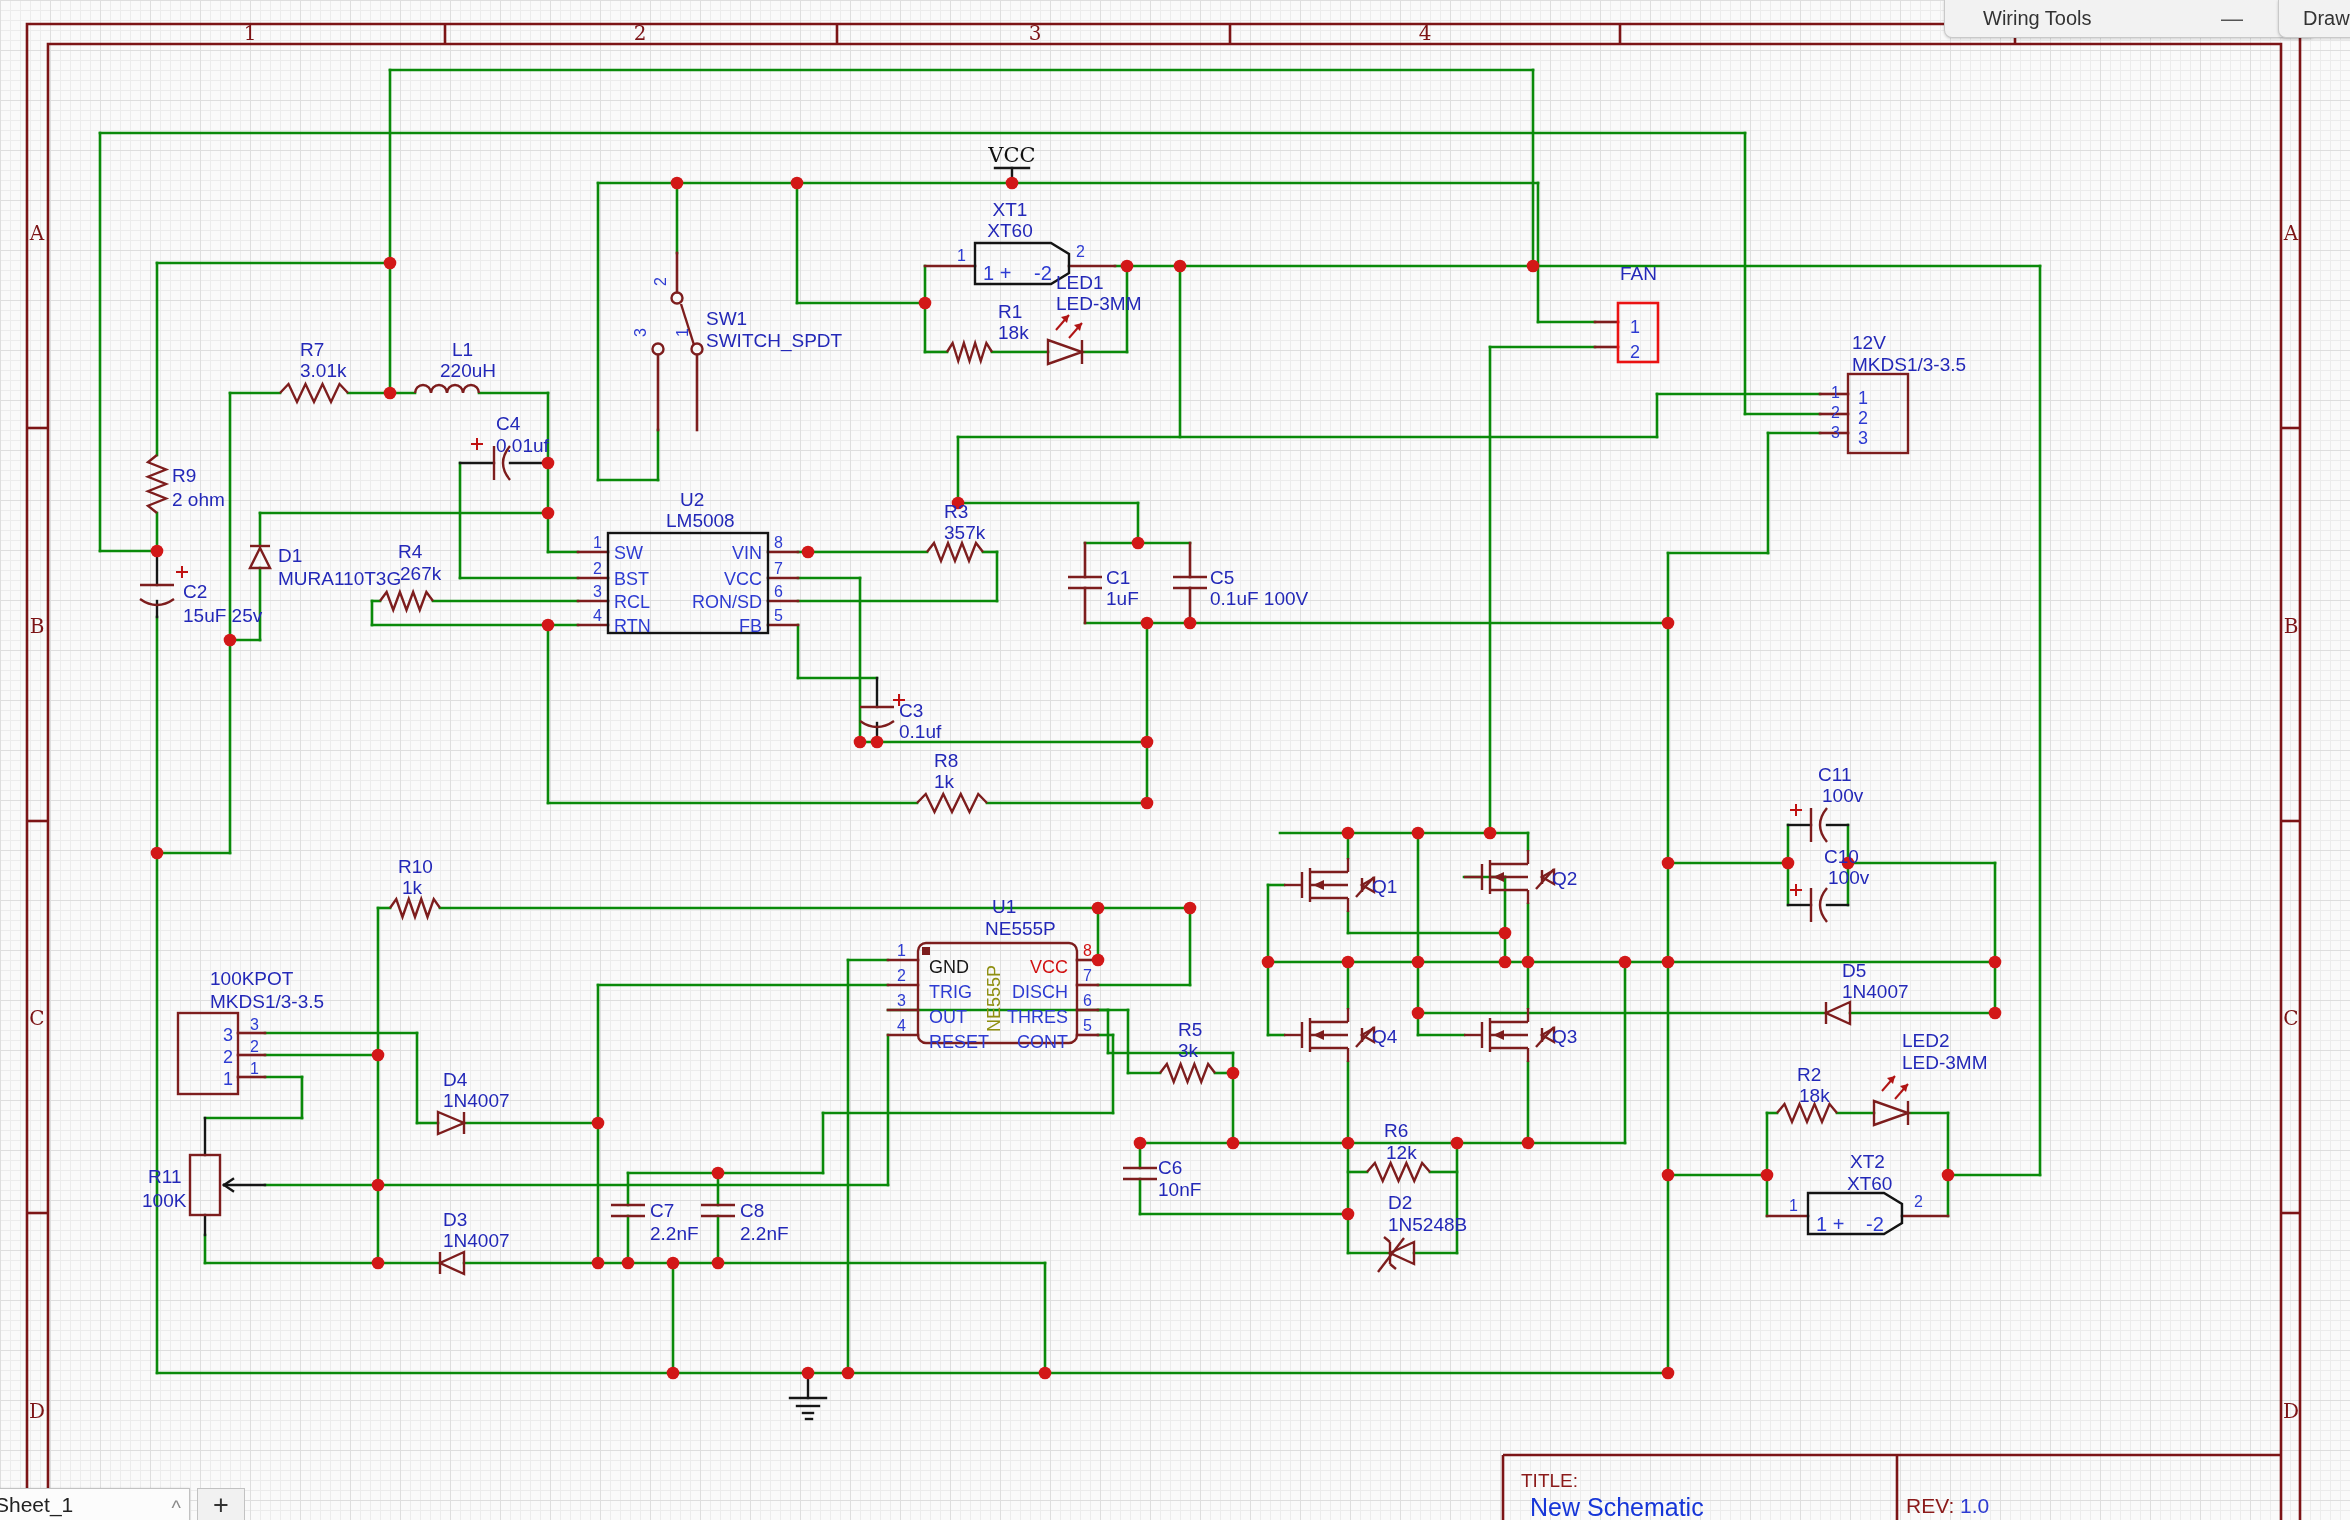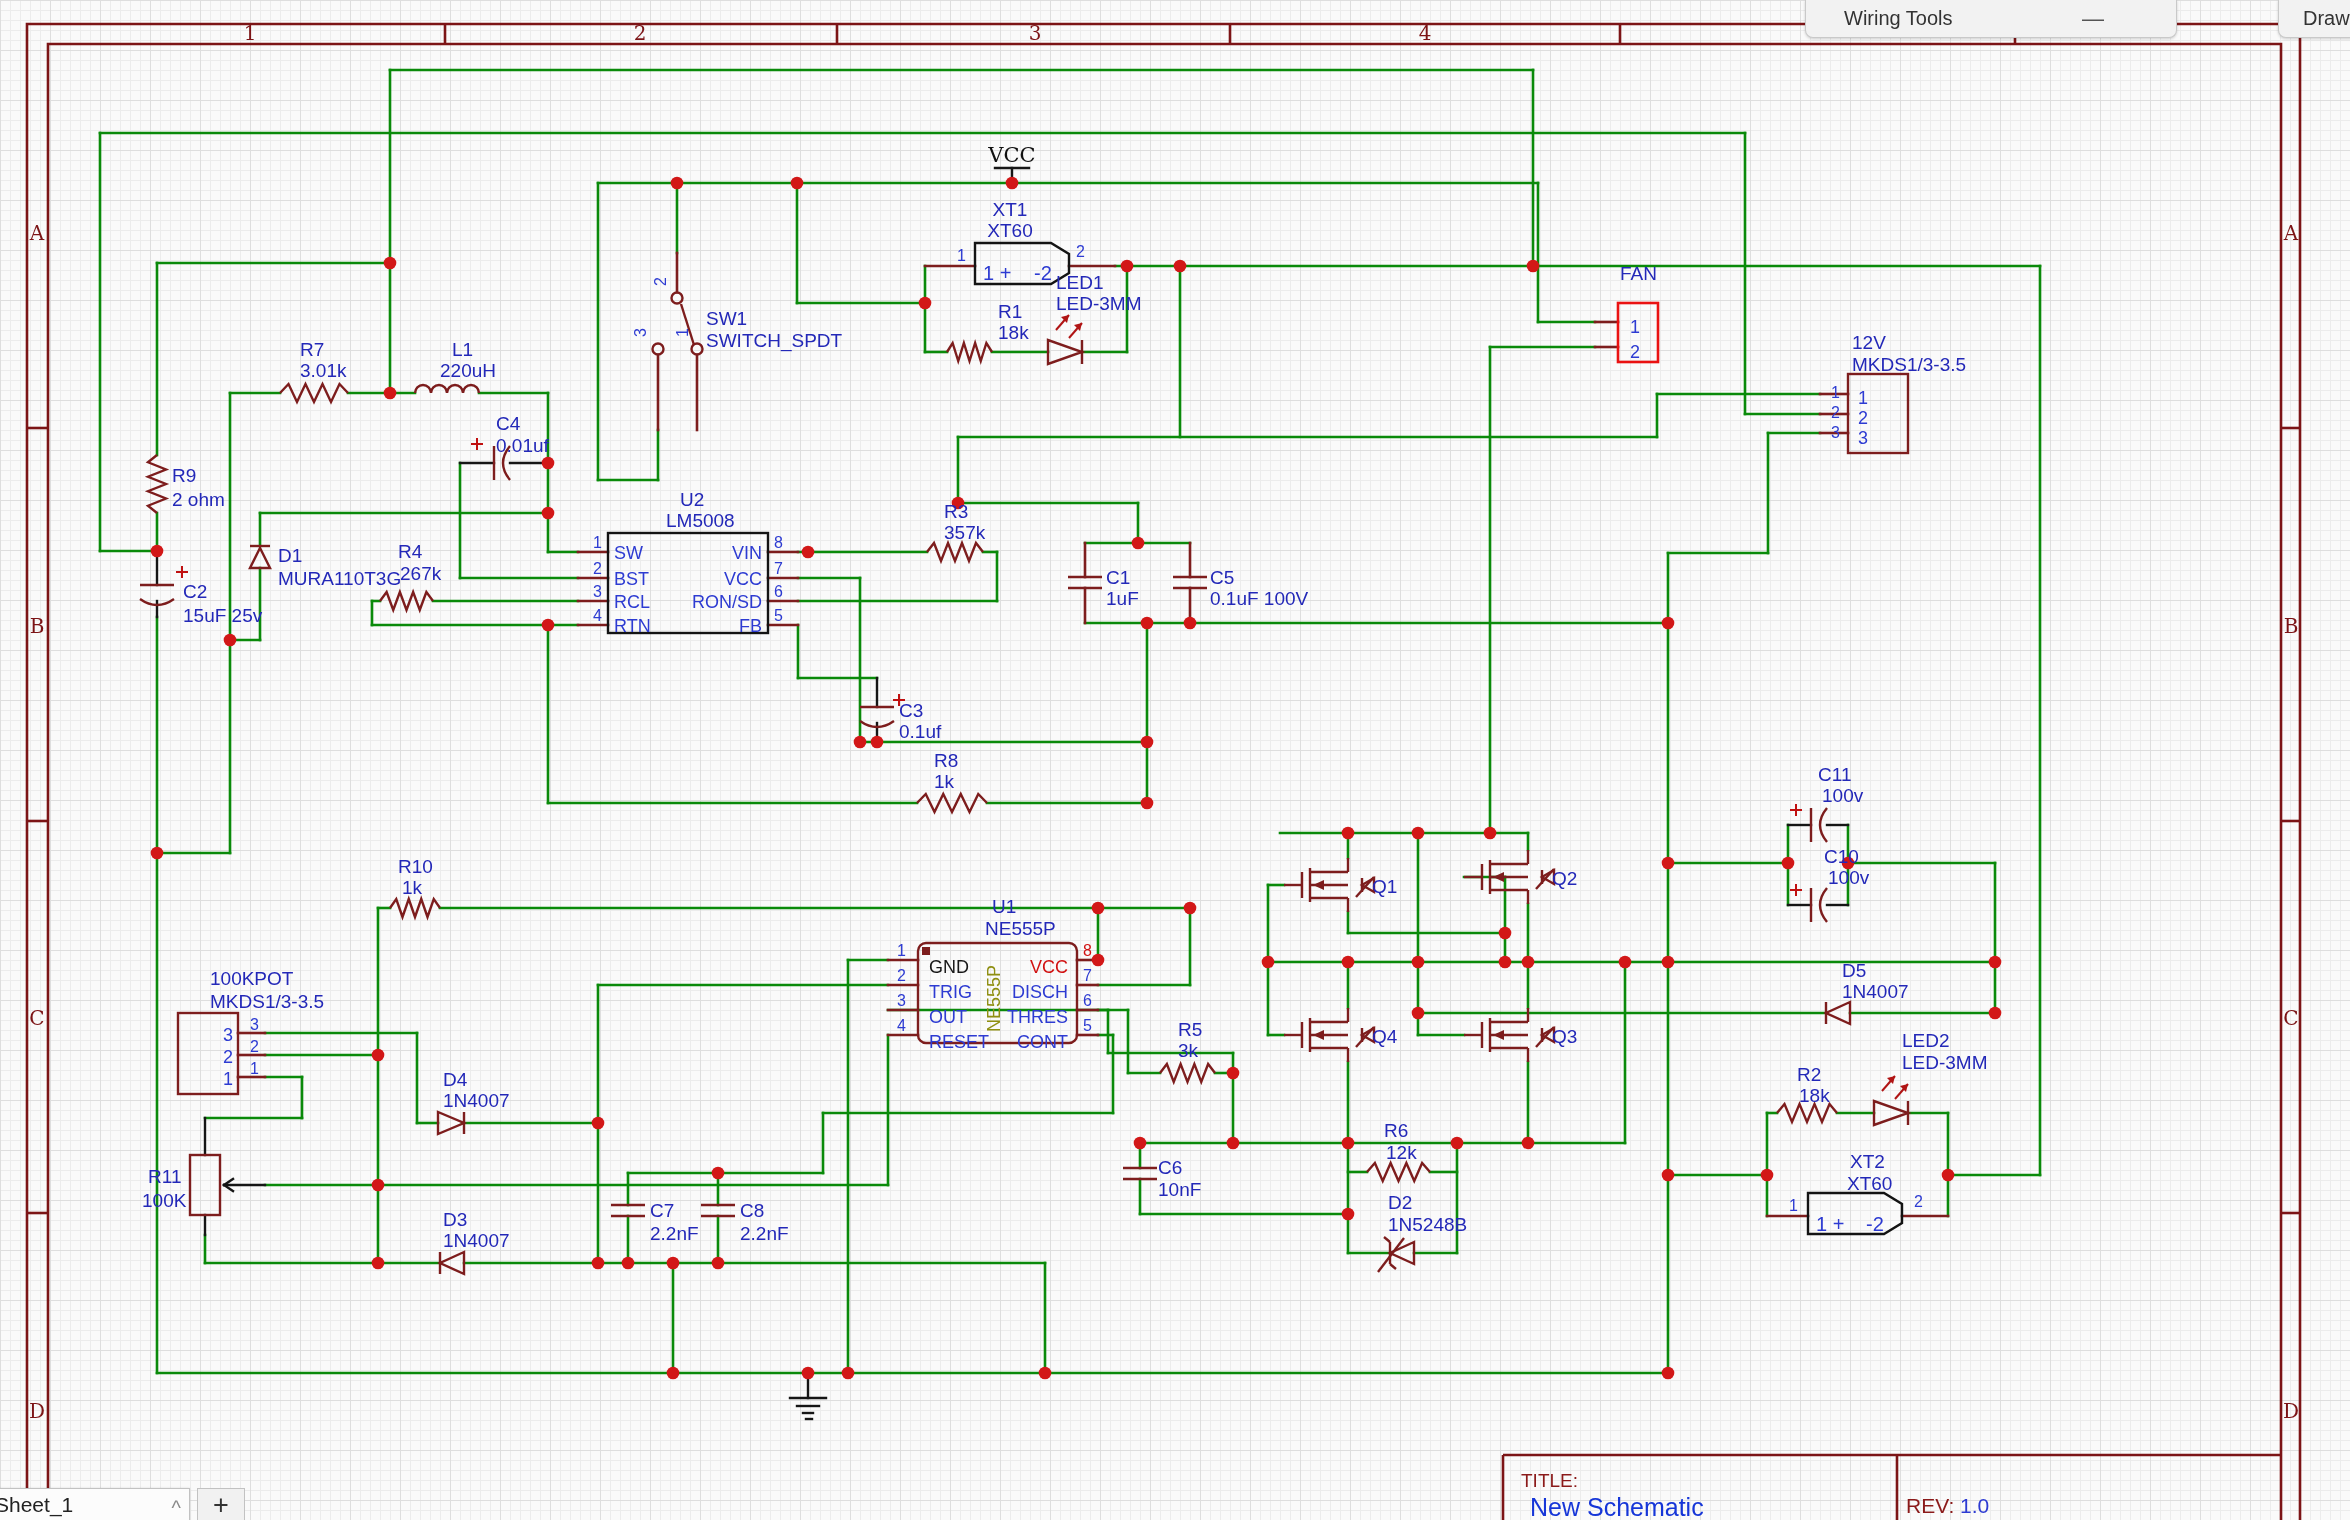--- a/index.html
+++ b/index.html
@@ -42,21 +42,21 @@
   .t-vcc{fill:#111;font-size:21px;font-family:"DejaVu Serif",serif}
   .t-fr{fill:#7c1416;font-size:20px;font-family:"DejaVu Serif",serif}
   .t-tt{fill:#8b1a1a;font-size:19px}
   .t-tb{fill:#1636d8;font-size:25px}
   .t-tt2{fill:#8b1a1a;font-size:21px}
   .t-tb2{fill:#2d3bd2;font-size:21px}
   
   .panel{position:absolute;background:#f2f2f2;border:1px solid #c9c9c9;
     box-shadow:0 1px 3px rgba(0,0,0,.18);color:#333;font-size:20px;
     display:flex;align-items:center;box-sizing:border-box}
-  #wt{left:1805px;top:0;width:372px;height:38px;border-top:none;border-radius:0 0 8px 8px;padding:0 22px 0 38px}
+  #wt{left:1944px;top:0;width:372px;height:38px;border-top:none;border-radius:0 0 8px 8px;padding:0 22px 0 38px}
   #wt .dash{margin-left:auto;margin-right:50px;color:#555;font-size:22px}
   #dr{left:2278px;top:0;width:74px;height:38px;border-top:none;border-right:none;border-radius:0 0 0 8px;padding-left:24px;overflow:hidden;white-space:nowrap}
   #sheettab{position:absolute;left:-12px;top:1488px;width:202px;height:34px;background:#fcfcfc;
     border:1px solid #c2c2c2;color:#222;font-size:21px;display:flex;align-items:center;
     padding:0 8px 0 6px;box-sizing:border-box;box-shadow:0 0 2px rgba(0,0,0,.12)}
   #sheettab .caret{margin-left:auto;color:#8a8a8a;font-size:20px;transform:translateY(3px)}
   #addsheet{position:absolute;left:197px;top:1488px;width:48px;height:34px;background:#f1f1f1;
     border:1px solid #c2c2c2;color:#333;font-size:27px;display:flex;align-items:center;
     justify-content:center;box-sizing:border-box}
 </style>

